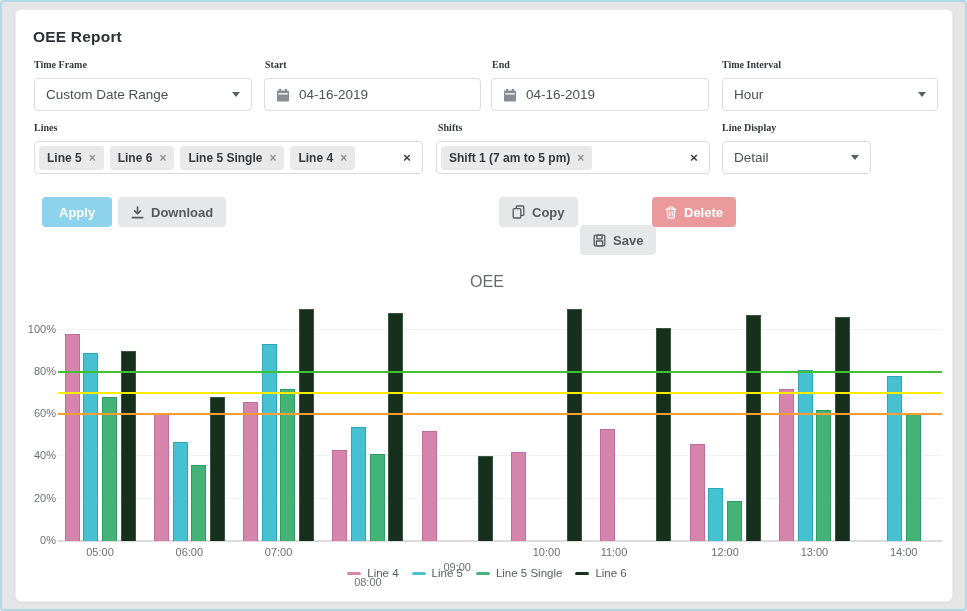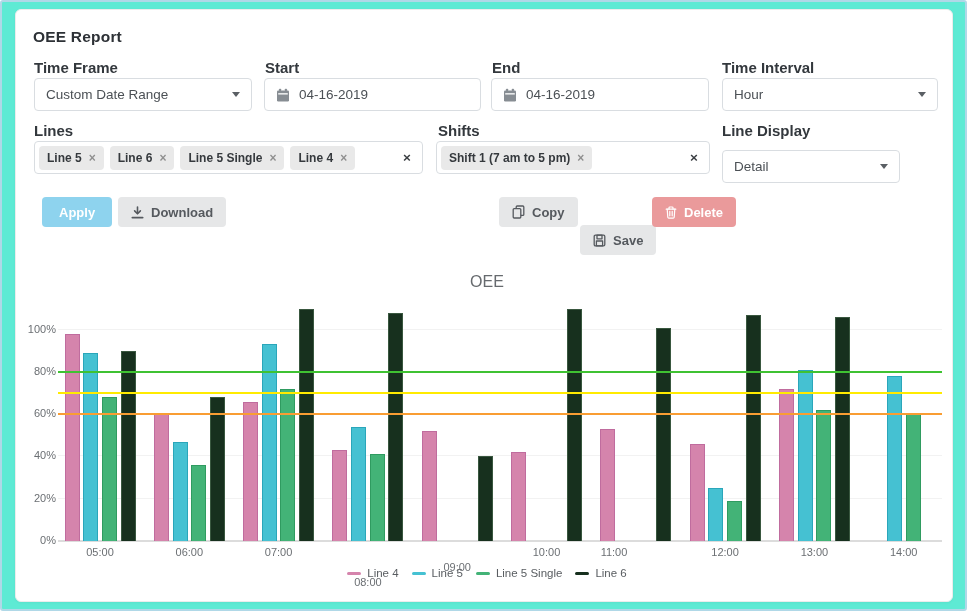--- a/index.html
+++ b/index.html
@@ -1,35 +1,35 @@
 <!DOCTYPE html>
 <html><head>
 <meta charset="utf-8">
 <style>
   * { box-sizing: border-box; }
   html,body { margin:0; padding:0; background:#fff; }
   body { font-family:"Liberation Sans", sans-serif; }
 
   .page {
     position:relative; width:967px; height:611px;
-    border:2px solid #b0d8e7; border-radius:3px; background:#5eead4; overflow:hidden;
+    border:2px solid #b0d8e7; border-radius:3px; background:#e5e5e5; overflow:hidden;
   }
   .card {
     position:absolute; left:13px; top:7px; width:938px; height:593px;
     background:#fff; border:1px solid #ececec; border-radius:6px;
     box-shadow:0 1px 3px rgba(0,0,0,0.04);
   }
 
   .page-title {
     position:absolute; left:31px; top:26px;
     font-size:15.5px; font-weight:700; color:#2d3136; letter-spacing:0.2px;
   }
 
   .flabel {
-    position:absolute; font-size:15px; font-weight:700; color:#33383d;
+    position:absolute; font-size:10px; font-weight:700; color:#33383d;font-family:Liberation Serif, serif;
   }
 
   .ctrl {
     position:absolute; height:33px; background:#fff;
     border:1px solid #d9dde1; border-radius:4px;
     display:flex; align-items:center; padding:0 11px;
     font-size:13.5px; color:#4b5055; cursor:pointer;
   }
   .ctrl .val { flex:0 1 auto; white-space:nowrap; overflow:hidden; }
   .caret {
@@ -163,21 +163,21 @@
   </div>
   <div class="ctrl multi" style="left:434px; top:139px; width:274px;">
     <span class="chips" id="shifts-chips">
         <span class="chip">
           <span>Shift 1 (7 am to 5 pm)</span>
           <span class="x">×</span>
         </span>
       </span>
     <span class="field-clear">×</span>
   </div>
-  <div class="ctrl" style="left:720px; top:148px; width:178px;justify-content:space-between;">
+  <div class="ctrl" style="left:720px; top:139px; width:149px;justify-content:space-between;">
     <span class="val">Detail</span>
     <span class="caret"></span>
   </div>
 
   <button class="btn btn-apply">
     <span>Apply</span>
   </button>
   <button class="btn btn-gray btn-dl">
     <span>
       <svg width="13" height="13" viewBox="0 0 13 13" fill="none" stroke="#55595e" stroke-width="1.6" stroke-linecap="round" stroke-linejoin="round">

